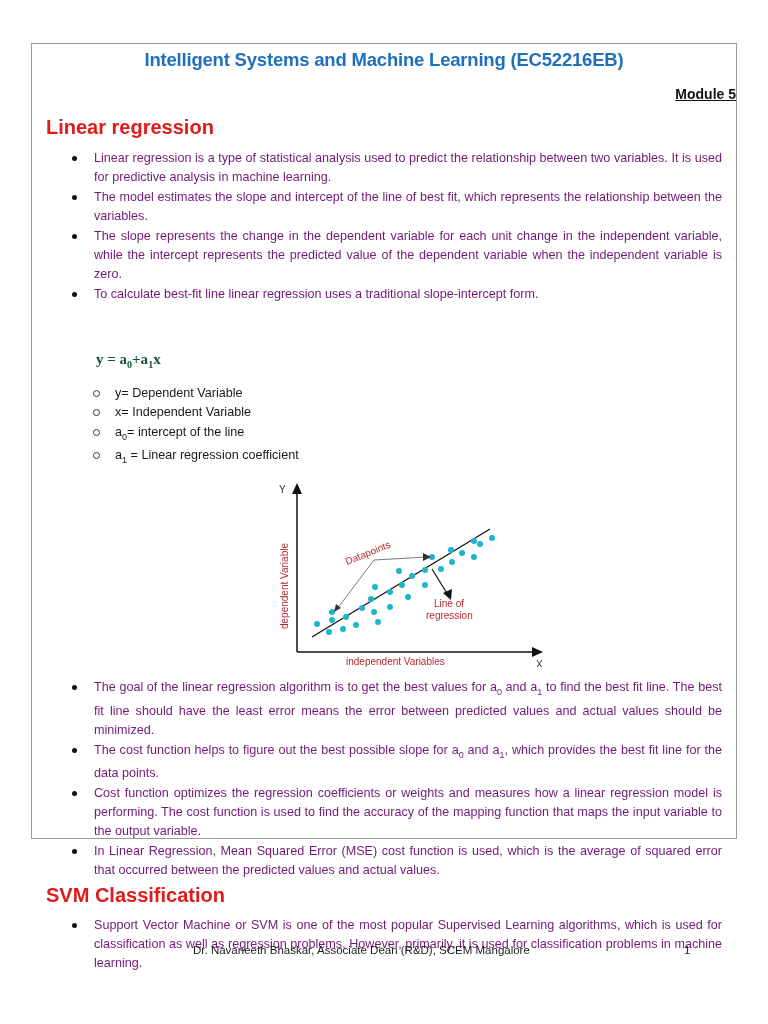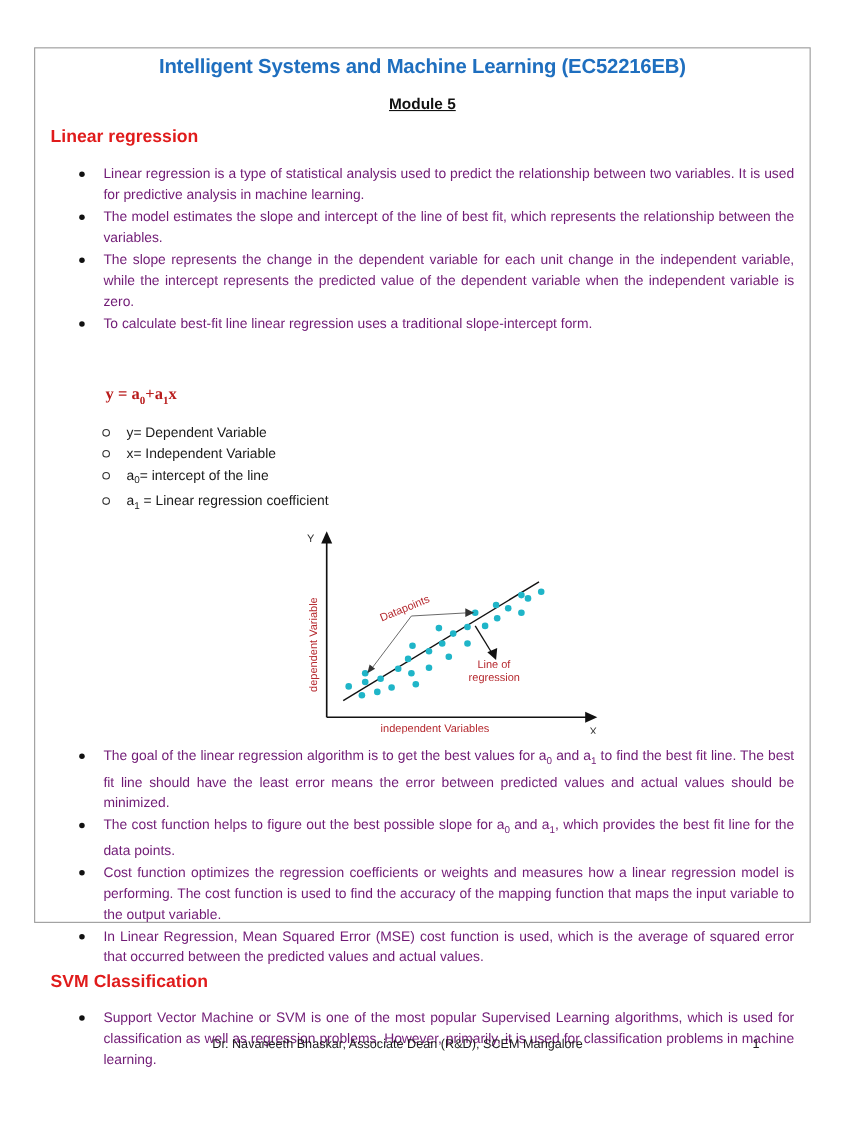--- a/index.html
+++ b/index.html
@@ -2,30 +2,30 @@
 <html><head>
 <meta charset="utf-8">
 <style>
   html, body { margin: 0; padding: 0; background: #ffffff; }
   body { width: 768px; height: 1024px; position: relative; overflow: hidden;
          font-family: "Liberation Sans", "DejaVu Sans", sans-serif; color: #1a1a1a; }
   .page { position: absolute; left: 31px; top: 43px; width: 706px; height: 796px;
           border: 1px solid #9a9a9a; box-sizing: border-box; }
   .title { position: absolute; left: 0; right: 0; top: 5px; text-align: center;
            color: #1f6fbf; font-size: 18.5px; font-weight: bold; letter-spacing: -0.2px; }
-  .module { position: absolute; left: 0; right: 0; top: 42px; text-align: center;
+  .module { position: absolute; left: 0; right: 0; top: 42px; text-align: right;
             font-size: 14px; font-weight: bold; text-decoration: underline; color: #111; }
-  .section { position: absolute; left: 14px; color: #e01b1b; font-size: 16px; font-weight: bold; }
+  .section { position: absolute; left: 14px; color: #e01b1b; font-size: 20px; font-weight: bold; }
   ul.bullets { position: absolute; left: 14px; width: 676px; margin: 0; padding: 0; list-style: none; }
   ul.bullets li { position: relative; padding-left: 48px; font-size: 12.6px; line-height: 19px;
                   text-align: justify; color: #701a75; }
   ul.bullets li .dot { position: absolute; left: 26px; top: 7px; width: 5px; height: 5px;
                        border-radius: 50%; background: #111; }
   .formula { position: absolute; left: 64px; top: 307px; font-family: "Liberation Serif", serif;
-             font-weight: bold; font-size: 15px; color: #b91c1c; text-align: center; }
+             font-weight: bold; font-size: 15px; color: #14532d; text-align: center; }
   ul.sub { position: absolute; left: 58px; top: 340px; margin: 0; padding: 0; list-style: none; }
   ul.sub li { position: relative; padding-left: 25px; font-size: 12.6px; line-height: 19.3px; }
   ul.sub li .circ { position: absolute; left: 3px; top: 6px; width: 5px; height: 5px;
                     border: 1px solid #333; border-radius: 50%; }
   .figure { position: absolute; left: 230px; top: 433px; width: 300px; height: 190px; }
   .footer { position: absolute; left: 0; right: 0; top: 900px; font-size: 11.5px; color: #1a1a1a; }
   .footer .author { position: absolute; left: 161px; }
   .footer .pagenum { position: absolute; left: 652px; }
 </style>
 </head>

